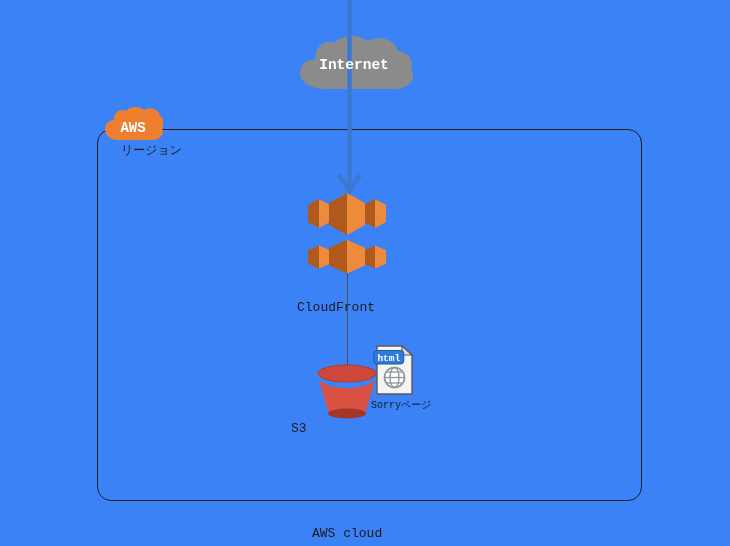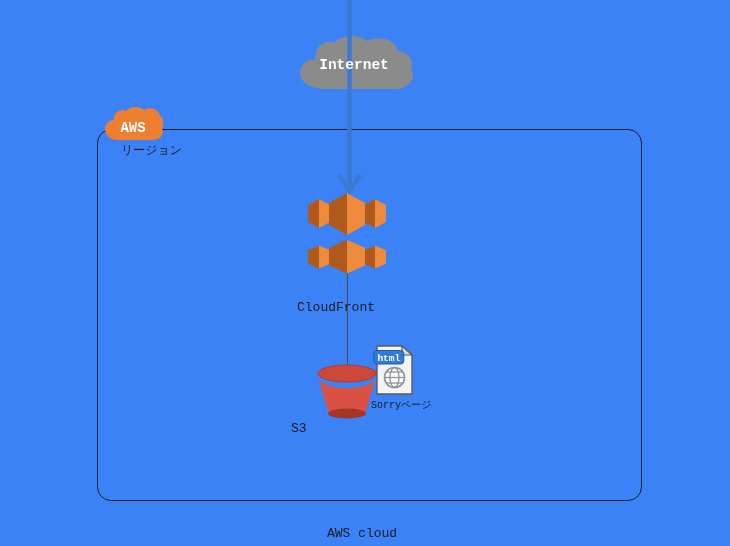--- a/index.html
+++ b/index.html
@@ -56,21 +56,21 @@
     left:291px;top:421px;width:100px;
     font-size:13px;z-index:4;
   }
 
   
   .html-icon{left:373px;top:344px;width:42px;height:52px;z-index:4;}
   .sorry-label{left:371px;top:398px;font-size:10px;z-index:5;}
 
   
   .caption{
-    left:312px;top:526px;width:100px;text-align:center;
+    left:312px;top:526px;width:100px;
     font-size:13px;z-index:2;
   }
 </style>
 </head>
 <body>
 
 <div class="canvas">
 
   <div class="abs region-box"></div>
 

